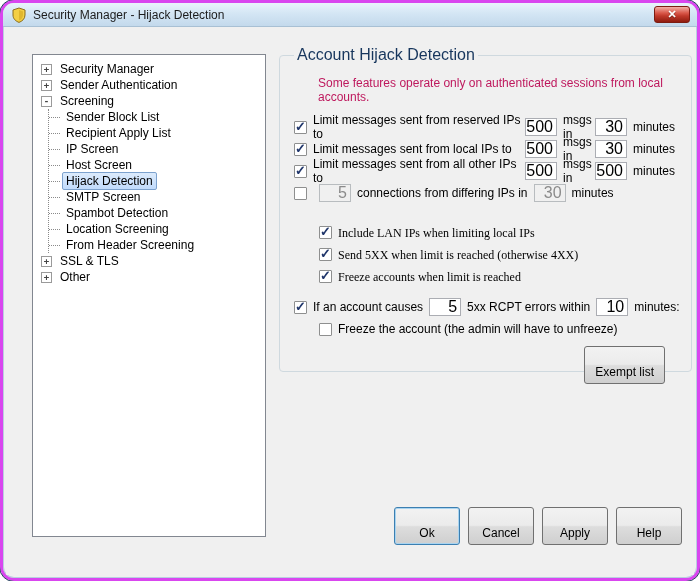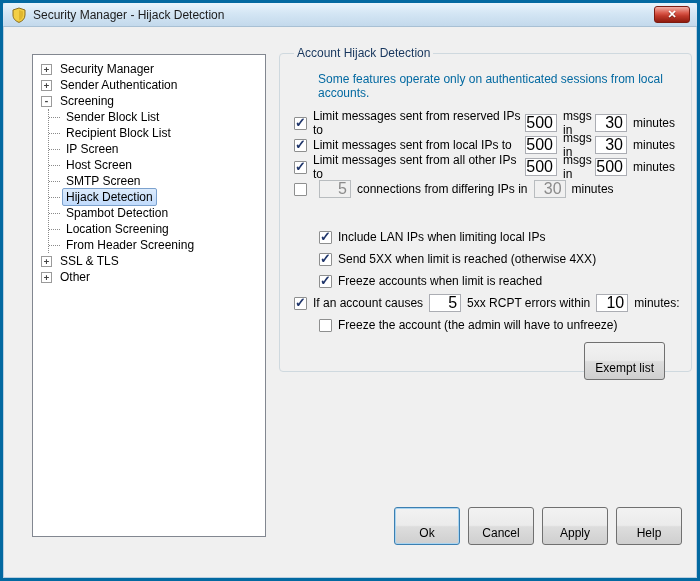--- a/index.html
+++ b/index.html
@@ -1,22 +1,22 @@
 <!DOCTYPE html>
 <html><head>
 <meta charset="utf-8">
 <style>
   * { margin:0; padding:0; box-sizing:border-box; }
   html,body { background:#ffffff; }
   body { font-family:"Liberation Sans", sans-serif; font-size:12px; color:#000; }
 
   .window {
     position:relative; width:700px; height:581px;
-    border:3px solid #0369a1; outline:1px solid #24405c;
-    border-radius:0; background:#f0f0f0; overflow:hidden;
+    border:3px solid #d946ef; outline:1px solid #24405c;
+    border-radius:14px; background:#f0f0f0; overflow:hidden;
     box-shadow: inset 0 0 0 1px #b9cfe0;
   }
   .titlebar {
     position:relative; height:24px;
     background:linear-gradient(#e9f4fc, #d4e6f4 45%, #c3d9ec);
     border-bottom:1px solid #a8c0d4;
     display:flex; align-items:center; padding:0 8px;
     border-radius:3px 3px 0 0;
   }
   .titlebar .app-icon { width:16px; height:16px; margin-right:6px; flex:none; }
@@ -48,25 +48,25 @@
     border:1px solid #7da2ce; border-radius:2px;
   }
   .tree-children { margin-left:9px; border-left:1px dotted #8a8a8a; }
   .connector { width:11px; height:1px; border-top:1px dotted #8a8a8a; margin-right:2px; flex:none; }
 
   
   .groupbox {
     position:absolute; left:273px; top:16px; width:413px; height:326px;
     border:1px solid #cfd9df; border-radius:4px; padding:4px 10px 8px 12px;
   }
-  .groupbox legend { font-size:12px; color:#17365d; padding:0 3px; margin-left:2px; }
-  .intro { margin:8px 0 12px 26px; color:#0369a1; }
+  .groupbox legend { font-size:16px; color:#17365d; padding:0 3px; margin-left:2px; }
+  .intro { margin:8px 0 12px 26px; color:#be185d; }
 
   .limit-row { display:flex; align-items:center; height:22px; padding-left:2px; }
-  .opt-row   { display:flex; align-items:flex-end; height:22px; padding-left:27px; }
+  .opt-row   { display:flex; align-items:flex-start; height:22px; padding-left:27px;font-family:Liberation Serif, serif; }
   .cb {
     width:13px; height:13px; background:#fff; border:1px solid #8e8f8f;
     display:inline-block; position:relative; margin-right:6px; flex:none;
     border-radius:1px;
   }
   .cb.checked::after {
     content:"✓"; position:absolute; left:0px; top:-3px;
     font-size:13px; font-weight:bold; color:#20366b;
   }
   .lbl-fixed { width:212px; flex:none; }
@@ -133,37 +133,37 @@
         <span class="tree-label">Screening</span>
       </div>
 
       <div class="tree-children">
         <div class="tree-row">
           <span class="connector"></span>
           <span class="tree-label">Sender Block List</span>
         </div>
         <div class="tree-row">
           <span class="connector"></span>
-          <span class="tree-label">Recipient Block List</span>
+          <span class="tree-label">Recipient Apply List</span>
         </div>
         <div class="tree-row">
           <span class="connector"></span>
           <span class="tree-label">IP Screen</span>
         </div>
         <div class="tree-row">
           <span class="connector"></span>
           <span class="tree-label">Host Screen</span>
         </div>
         <div class="tree-row">
           <span class="connector"></span>
+          <span class="tree-label selected">Hijack Detection</span>
+        </div>
+        <div class="tree-row">
+          <span class="connector"></span>
           <span class="tree-label">SMTP Screen</span>
-        </div>
-        <div class="tree-row">
-          <span class="connector"></span>
-          <span class="tree-label selected">Hijack Detection</span>
         </div>
         <div class="tree-row">
           <span class="connector"></span>
           <span class="tree-label">Spambot Detection</span>
         </div>
         <div class="tree-row">
           <span class="connector"></span>
           <span class="tree-label">Location Screening</span>
         </div>
         <div class="tree-row">

